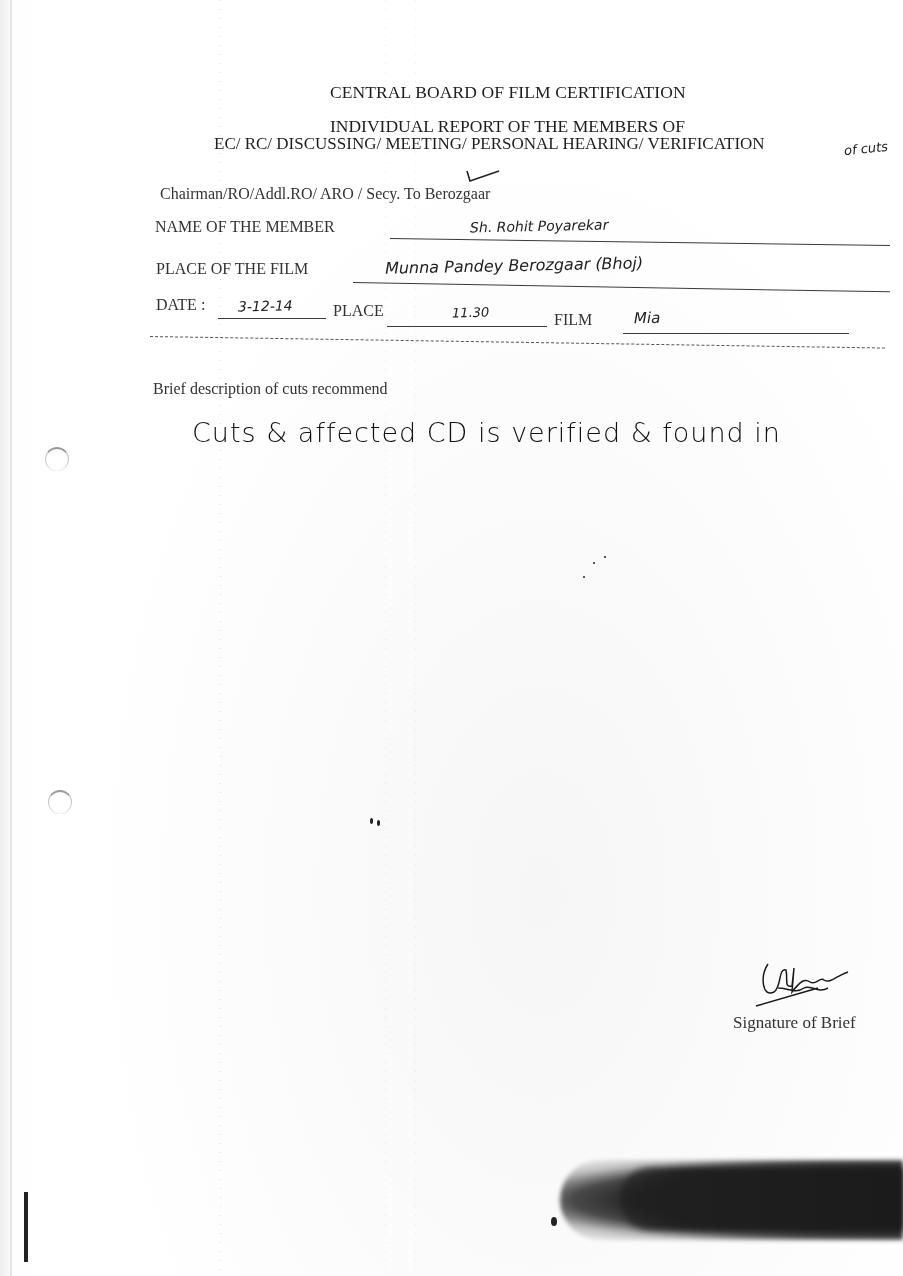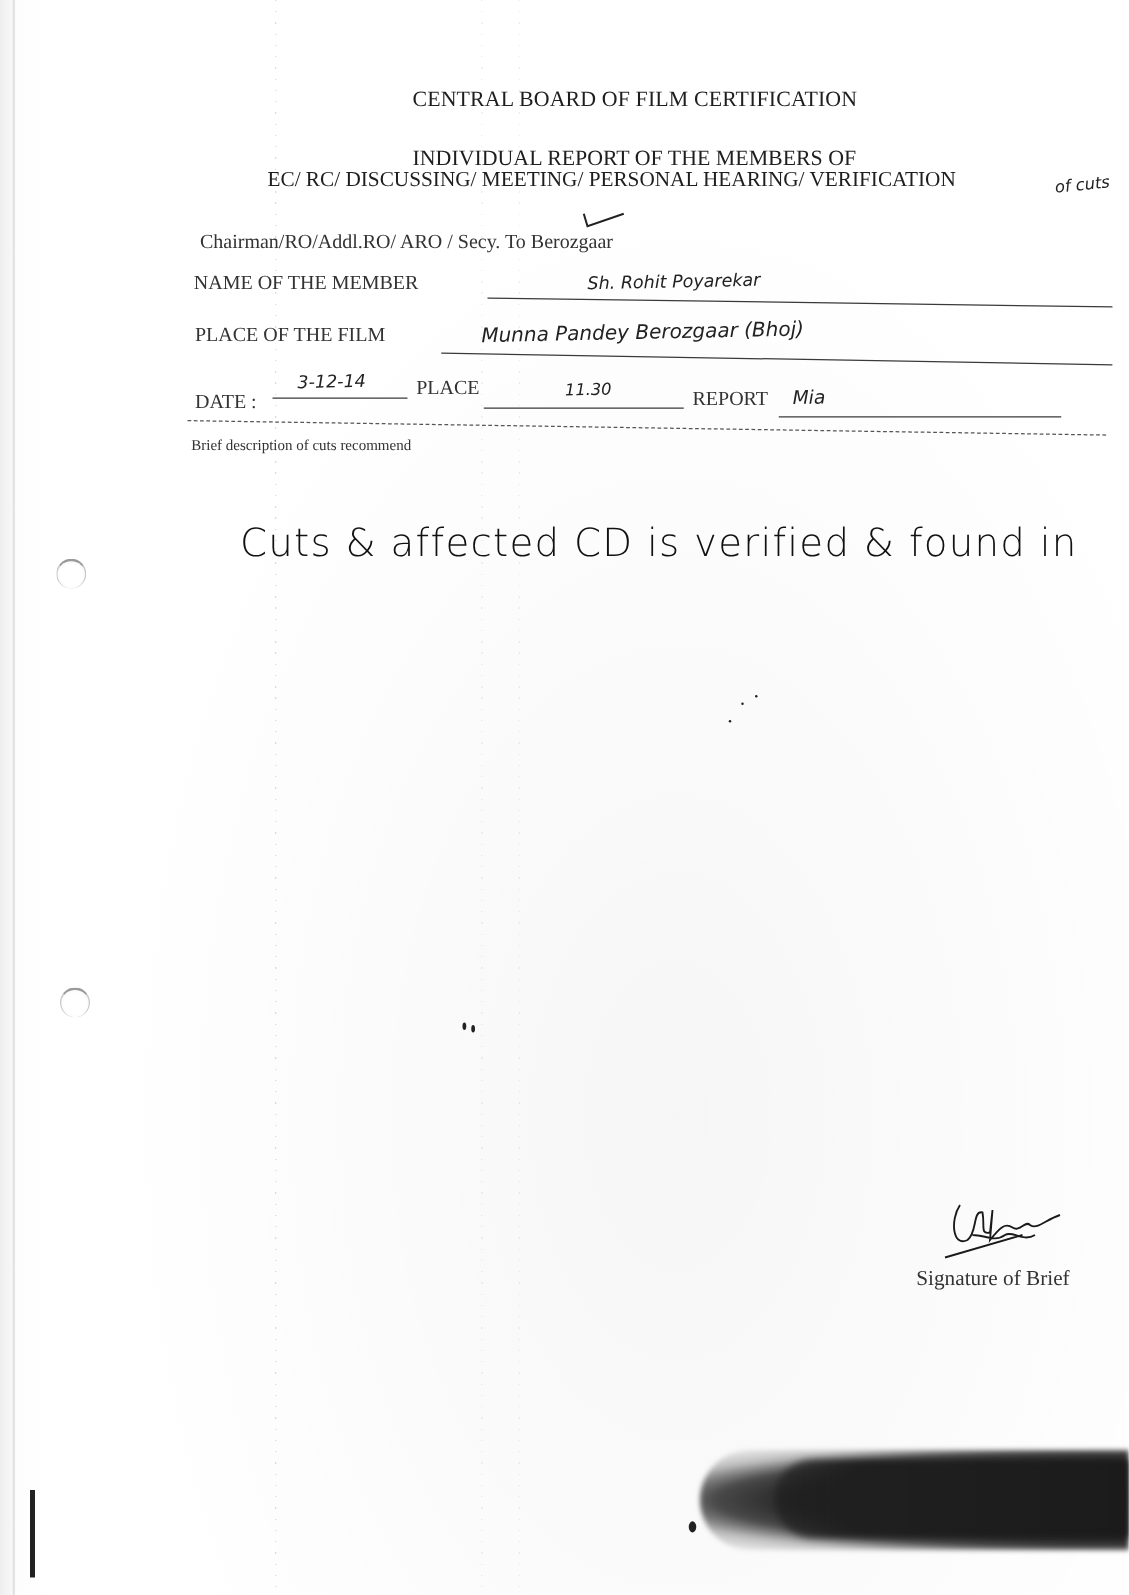--- a/index.html
+++ b/index.html
@@ -32,21 +32,21 @@
   .title { font-size: 17.5px; letter-spacing: 0.1px; }
   .sub { font-size: 17.5px; }
   .label { font-size: 16px; }
   .hand {
     font-family: "DejaVu Sans", sans-serif; font-style: italic;
     color: #222; transform: rotate(-1.2deg);
   }
   .line { position: absolute; height: 0; border-bottom: 1.3px solid #3a3a3a; }
   .dash { position: absolute; height: 0; border-bottom: 1.3px dashed #555; }
   .handbody {
-    font-family: "DejaVu Sans", sans-serif; font-size: 31px; color: #111;
+    font-family: "DejaVu Sans", sans-serif; font-size: 27px; color: #111;
     font-weight: 300; letter-spacing: 1px; text-align: right;
   }
   .tick {
     position: absolute; left: 465px; top: 168px; width: 36px; height: 18px;
   }
   .sig-label { font-size: 17px; color: #333; }
   .smudge {
     position: absolute; left: 560px; top: 1160px; width: 343px; height: 80px;
     background: radial-gradient(ellipse at 100% 50%, #1d1d1d 0%, #262626 55%, rgba(40,40,40,0.85) 68%, rgba(60,60,60,0.3) 82%, rgba(255,255,255,0) 100%);
     border-radius: 40px 0 0 40px;
@@ -68,53 +68,53 @@
 
 <div class="page">
   <div class="left-edge"></div>
   <div class="speck-col" style="left:220px"></div>
   <div class="speck-col" style="left:385px; opacity:0.6"></div>
   <div class="speck-col" style="left:415px; opacity:0.5"></div>
 
   <div class="punch" style="left:45px; top:447px"></div>
   <div class="punch" style="left:48px; top:790px"></div>
 
-  <div class="abs title" style="left:330px; top:69px">CENTRAL BOARD OF FILM CERTIFICATION</div>
+  <div class="abs title" style="left:330px; top:82px">CENTRAL BOARD OF FILM CERTIFICATION</div>
   <div class="abs sub" style="left:330px; top:116px">INDIVIDUAL REPORT OF THE MEMBERS OF</div>
   <div class="abs sub" style="left:214px; top:134px; font-size:17px">EC/ RC/ DISCUSSING/ MEETING/ PERSONAL HEARING/ VERIFICATION</div>
   <div class="abs hand" style="left:844px; top:141px; font-size:13px; transform:rotate(-6deg)">of cuts</div>
 
   <svg class="tick" viewBox="0 0 36 18">
     <path d="M2 3 L5 13 L34 3" fill="none" stroke="#222" stroke-width="1.6"></path>
   </svg>
   <div class="abs label" style="left:160px; top:185px; color:#333">Chairman/RO/Addl.RO/ ARO / Secy. To Berozgaar</div>
 
   <div class="abs label" style="left:155px; top:218px; color:#333">NAME OF THE MEMBER</div>
   <div class="line" style="left:390px; top:238px; width:500px; transform:rotate(0.8deg); transform-origin:left"></div>
   <div class="abs hand" style="left:470px; top:218px; font-size:14px">Sh. Rohit Poyarekar</div>
 
   <div class="abs label" style="left:156px; top:260px; color:#333">PLACE OF THE FILM</div>
   <div class="line" style="left:353px; top:282px; width:537px; transform:rotate(1deg); transform-origin:left"></div>
   <div class="abs hand" style="left:385px; top:256px; font-size:16px">Munna Pandey Berozgaar (Bhoj)</div>
 
-  <div class="abs label" style="left:156px; top:313px; color:#333">DATE :</div>
+  <div class="abs label" style="left:156px; top:296px; color:#333">DATE :</div>
   <div class="line" style="left:218px; top:318px; width:108px"></div>
   <div class="abs hand" style="left:238px; top:298px; font-size:14px">3-12-14</div>
 
   <div class="abs label" style="left:333px; top:302px; color:#333">PLACE</div>
   <div class="line" style="left:387px; top:326px; width:160px"></div>
   <div class="abs hand" style="left:452px; top:305px; font-size:13px">11.30</div>
 
-  <div class="abs label" style="left:554px; top:311px; color:#333">REPORT</div>
+  <div class="abs label" style="left:554px; top:311px; color:#333">FILM</div>
   <div class="line" style="left:623px; top:333px; width:226px"></div>
   <div class="abs hand" style="left:634px; top:309px; font-size:15px">Mia</div>
 
   <div class="dash" style="left:150px; top:336px; width:735px; transform:rotate(0.9deg); transform-origin:left"></div>
 
-  <div class="abs label" style="left:153px; top:349px; font-size:12px; color:#333">Brief description of cuts recommend</div>
+  <div class="abs label" style="left:153px; top:380px; font-size:16px; color:#333">Brief description of cuts recommend</div>
   <div class="abs handbody" style="left:192px; top:417px">Cuts &amp; affected CD is verified &amp; found in</div>
 
   <svg class="abs" style="left:748px; top:958px; width:115px; height:52px" viewBox="0 0 115 52">
     <path d="M20 6 C12 18, 14 40, 26 34 C34 28, 30 10, 38 12 C40 22, 36 30, 44 28 L46 10 L44 34 C52 24, 56 20, 62 24 C68 28, 72 18, 76 22 C82 26, 88 18, 100 14 M8 48 L70 30 M30 30 C40 30, 48 36, 56 30 C62 26, 70 36, 80 30" fill="none" stroke="#1a1a1a" stroke-width="1.5"></path>
   </svg>
   <div class="abs sig-label" style="left:733px; top:1013px">Signature of Brief</div>
 
   <div class="smudge"></div>
   <div class="smudge-core"></div>
   <div class="dot" style="left:551px; top:1217px; width:6px; height:9px"></div>

